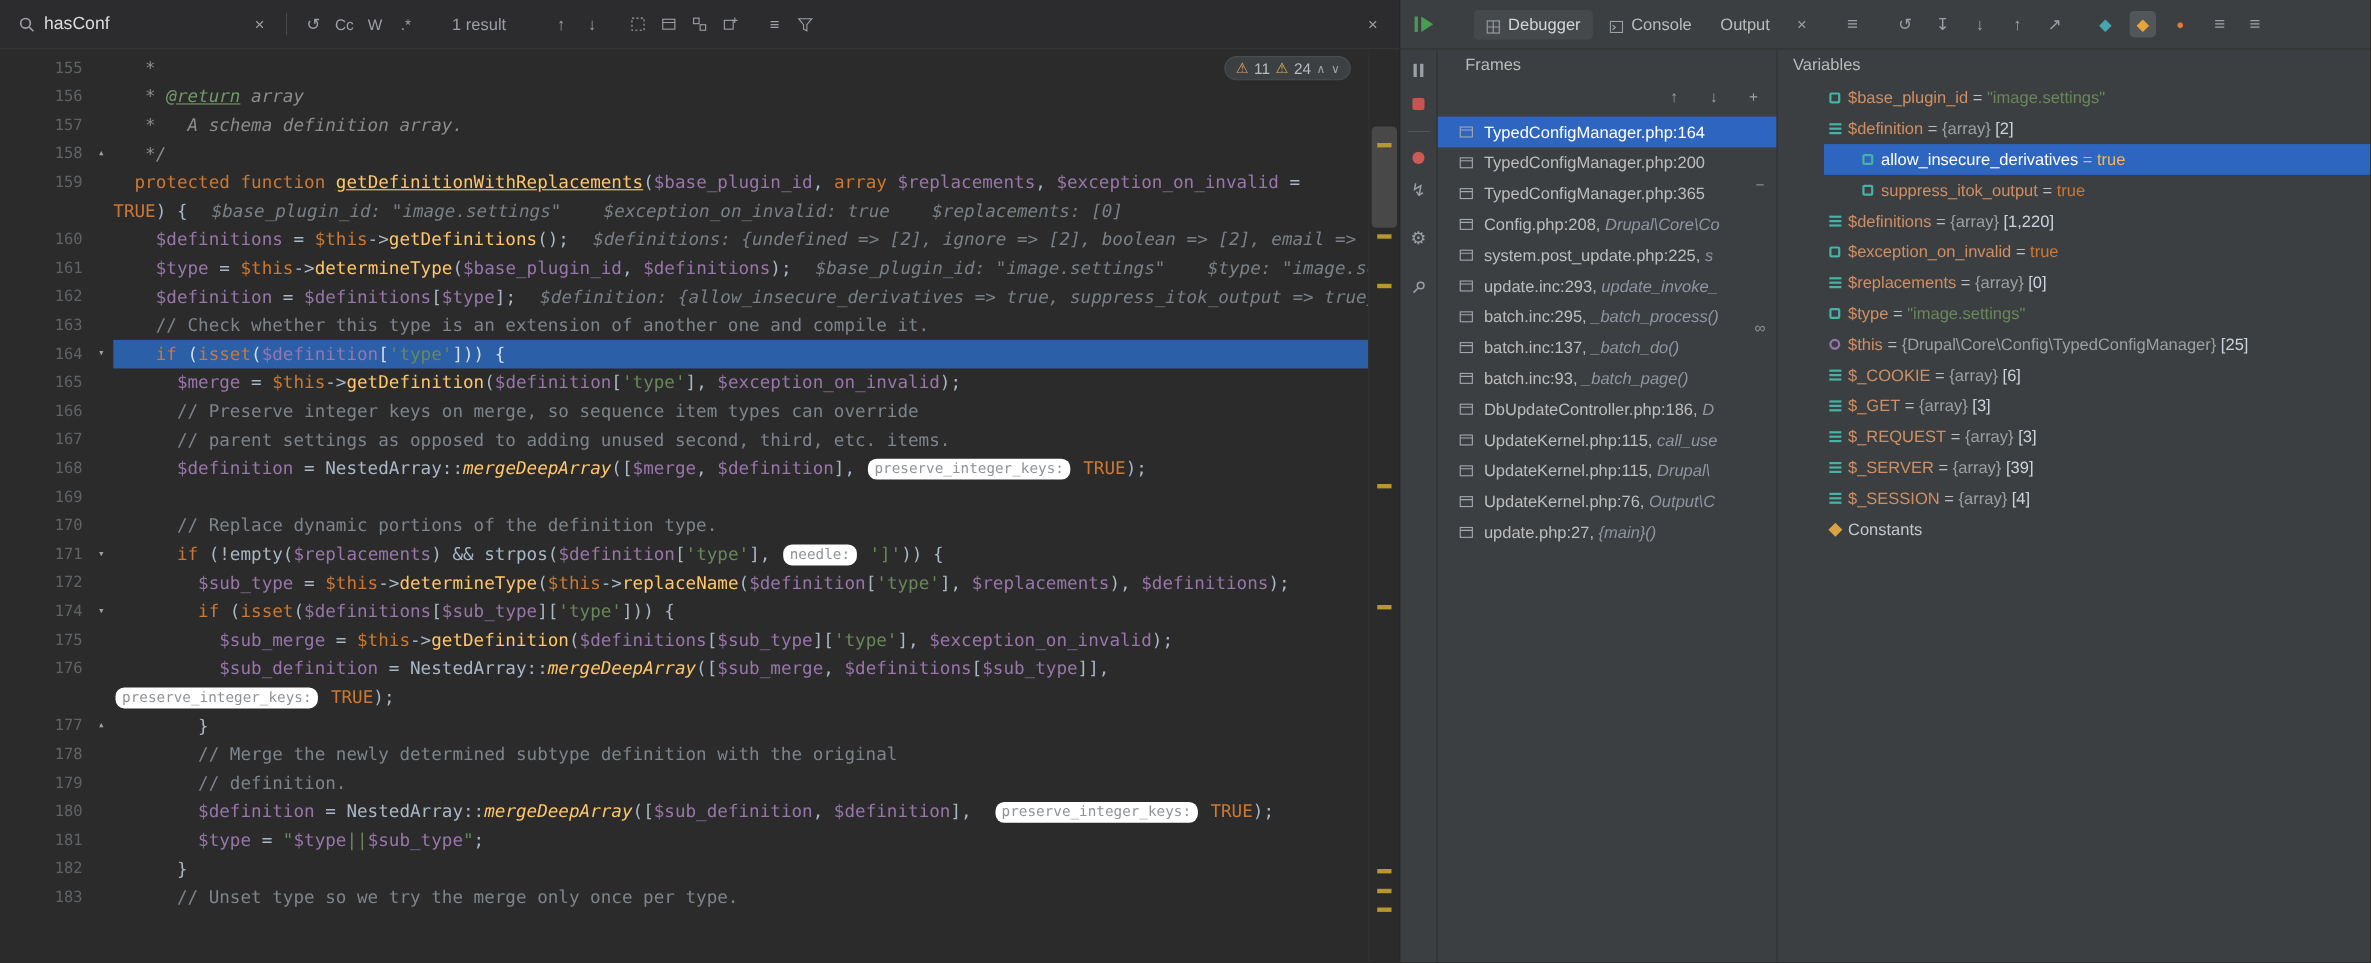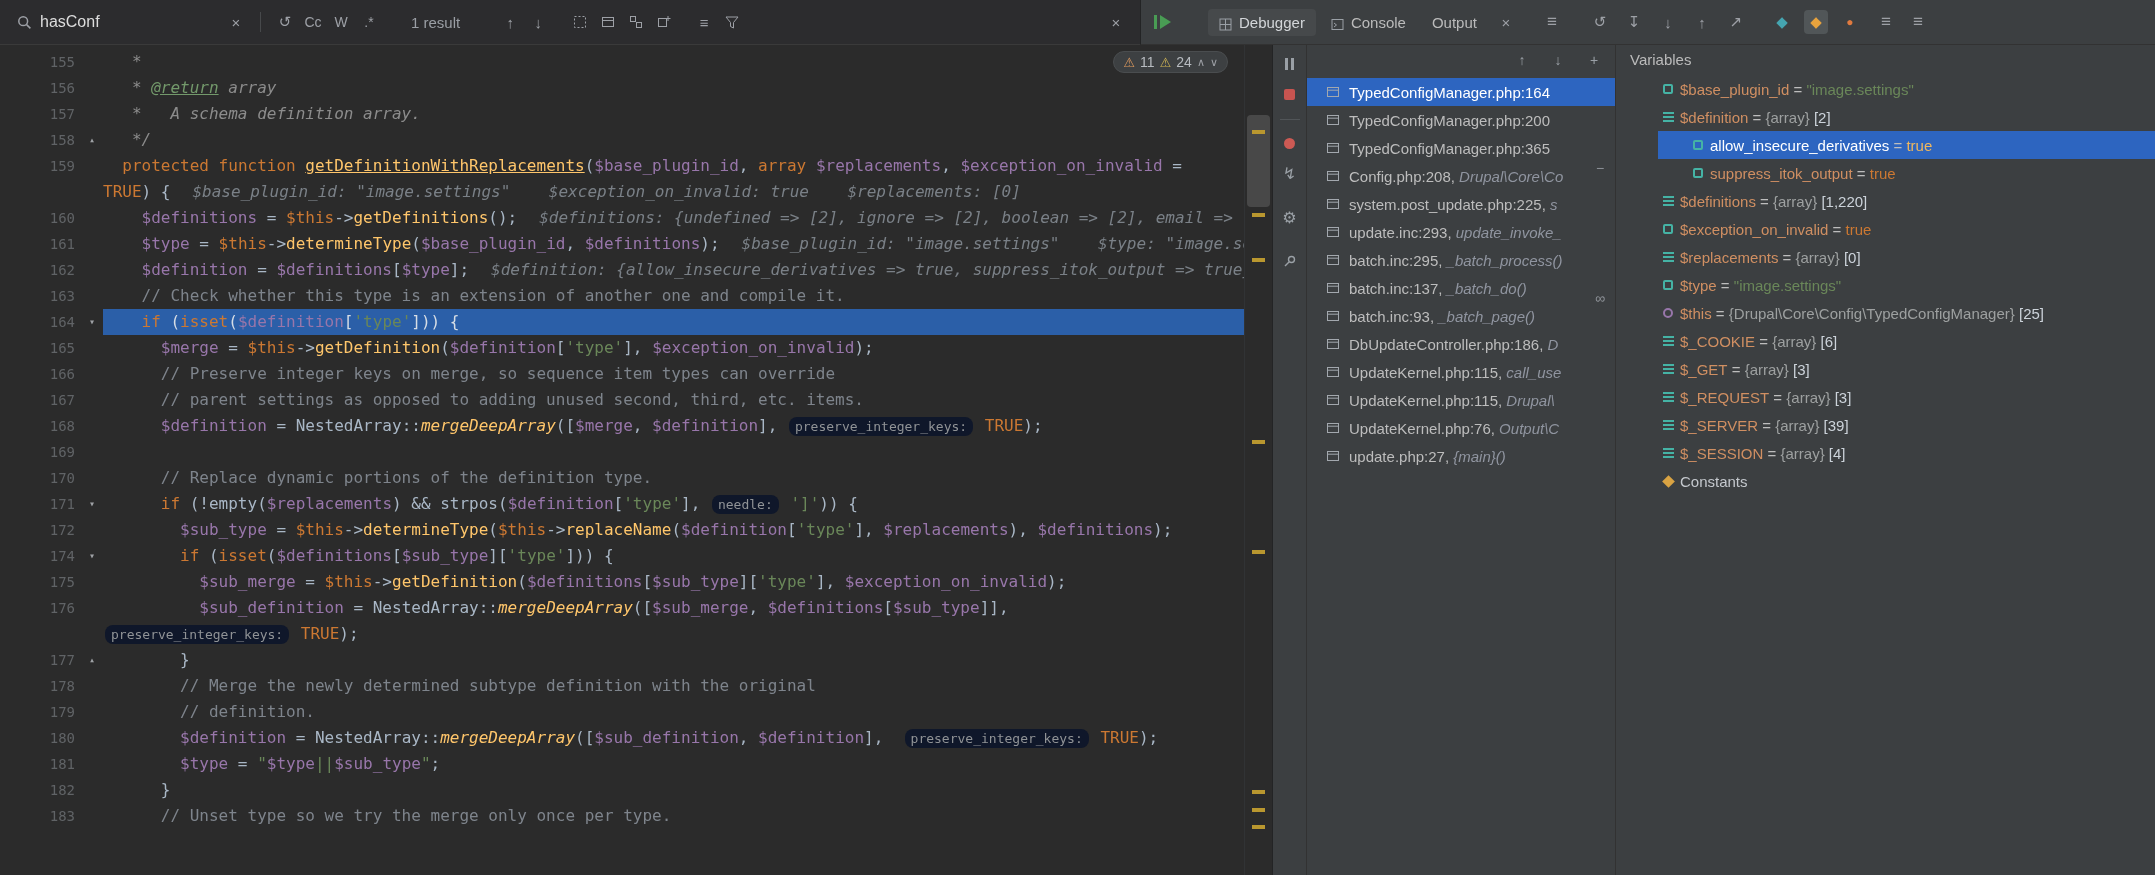--- a/index.html
+++ b/index.html
@@ -1,20 +1,20 @@
 <!DOCTYPE html>
 <html><head>
 <meta charset="utf-8">
 <style>
 *{box-sizing:border-box;margin:0;padding:0}
 html,body{width:2155px;height:875px;overflow:hidden;background:#2b2b2b;font-family:"Liberation Sans","DejaVu Sans",sans-serif}
 .app{width:2155px;height:875px;display:flex;flex-direction:column;font-size:15px;color:#bbbbbb}
 
 .topbar{height:45px;flex:none;display:flex}
-.searchbar{width:1140px;flex:none;background:#2c2c2e;border-bottom:1px solid #3a3a3a;display:flex;align-items:center;padding:10px 12px;gap:4px}
+.searchbar{width:1272px;flex:none;background:#2c2c2e;border-bottom:1px solid #3a3a3a;display:flex;align-items:center;padding:10px 12px;gap:4px}
 .sicon{display:inline-flex;align-items:center;justify-content:center;width:24px;height:24px;color:#9da0a6;font-size:15px;border-radius:4px}
 .sicon.txt{font-size:14px;color:#9da0a6}
 .query{color:#dddddd;font-size:16px;min-width:150px;margin-right:30px}
 .sep{width:1px;height:20px;background:#47494b;margin:0 8px}
 .result{color:#9b9fa5;margin:0 34px 0 26px}
 .spacer{flex:1}
 .dbg-head{flex:1;background:#3c3f41;border-bottom:1px solid #323232;border-left:1px solid #232425;display:flex;align-items:center}
 .resume{margin-left:9px;width:24px;height:24px;display:flex;align-items:center;justify-content:center}
 .resume .tri{width:0;height:0;border-left:11px solid #499c54;border-top:7px solid transparent;border-bottom:7px solid transparent;margin-left:3px}
 .resume .bar{width:3px;height:14px;background:#499c54;margin-left:1px}
@@ -36,21 +36,21 @@
 .gnum{width:81px;flex:none;text-align:right;padding-right:6px;color:#606366;font-size:14px}
 .gfold{width:22px;flex:none;text-align:center;color:#9fa2a6;font-size:10px}
 .ltext{flex:1;overflow:hidden}
 .crow.hl .ltext{background:#2b5fa8}
 .crow.hl .t-p{color:#d6dde5}
 .t-p{color:#a9b7c6}.t-k{color:#cc7832}.t-v{color:#9876aa}.t-f{color:#ffc66b}
 .t-fd{color:#ffc66b;text-decoration:underline}.t-s{color:#6a8759}
 .t-c{color:#7e848c}.t-d{color:#8c8c8c;font-style:italic}
 .t-dt{color:#73996b;font-style:italic;text-decoration:underline}
 .t-m{color:#ffc66b;font-style:italic}
-.t-ch{display:inline-block;background:#0f172a;color:#909396;border-radius:8px;padding:0 6px;font-size:13px;line-height:19px;margin:0 2px;vertical-align:middle}
+.t-ch{display:inline-block;background:#ffffff;color:#909396;border-radius:8px;padding:0 6px;font-size:13px;line-height:19px;margin:0 2px;vertical-align:middle}
 .t-h{color:#7a8087;font-style:italic;margin-left:22px}
 .stripe{position:absolute;right:0;top:0;bottom:0;width:28px;background:#2b2b2b;border-left:1px solid #313335}
 .smark{position:absolute;left:7px;width:13px;height:4px;background:#b9972f}
 .sthumb{position:absolute;left:2px;right:2px;top:70px;height:92px;background:rgba(255,255,255,.14);border-radius:4px}
 .warnbadge{position:absolute;top:6px;right:44px;background:#3d4042;border:1px solid #4a4d4f;border-radius:12px;display:flex;align-items:center;gap:5px;padding:2px 9px;font-size:14px;color:#b7bbc0}
 .warnbadge .w1{color:#e09a5f;font-size:13px}
 .warnbadge .w2{color:#d1b554;font-size:13px}
 .warnbadge .chv{color:#9da0a6;font-size:11px}
 
 .dstrip{width:34px;flex:none;background:#3c3f41;border-left:1px solid #232425;display:flex;flex-direction:column;align-items:center;padding-top:6px}
@@ -270,20 +270,23 @@
       <span class="dico" style="margin-top:14px">⚙</span>
       <span class="dico" style="margin-top:14px">
         <svg width="13" height="13" viewBox="0 0 13 13">
             <circle cx="8.5" cy="4.5" r="3" fill="none" stroke="#9aa0a6" stroke-width="1.4"></circle>
             <line x1="6" y1="7" x2="2" y2="11" stroke="#9aa0a6" stroke-width="1.4"></line>
           </svg>
       </span>
     </div>
 
     <div class="frames">
+      <div class="phead">
+        <span>Frames</span>
+      </div>
       <div class="ftoolbar">
         <span class="mic">↑</span>
         <span class="mic">↓</span>
         <span class="mic">+</span>
       </div>
       <div class="flist">
           <div class="frow sel"><span class="ficon"><svg width="14" height="14" viewBox="0 0 14 14">
                 <rect x="1.5" y="2.5" width="11" height="9" fill="none" stroke="#a3a8ae"></rect>
                 <line x1="1.5" y1="5.2" x2="12.5" y2="5.2" stroke="#a3a8ae"></line>
               </svg></span><span class="floc">TypedConfigManager.php:164</span><span class="fsuf"></span></div>

